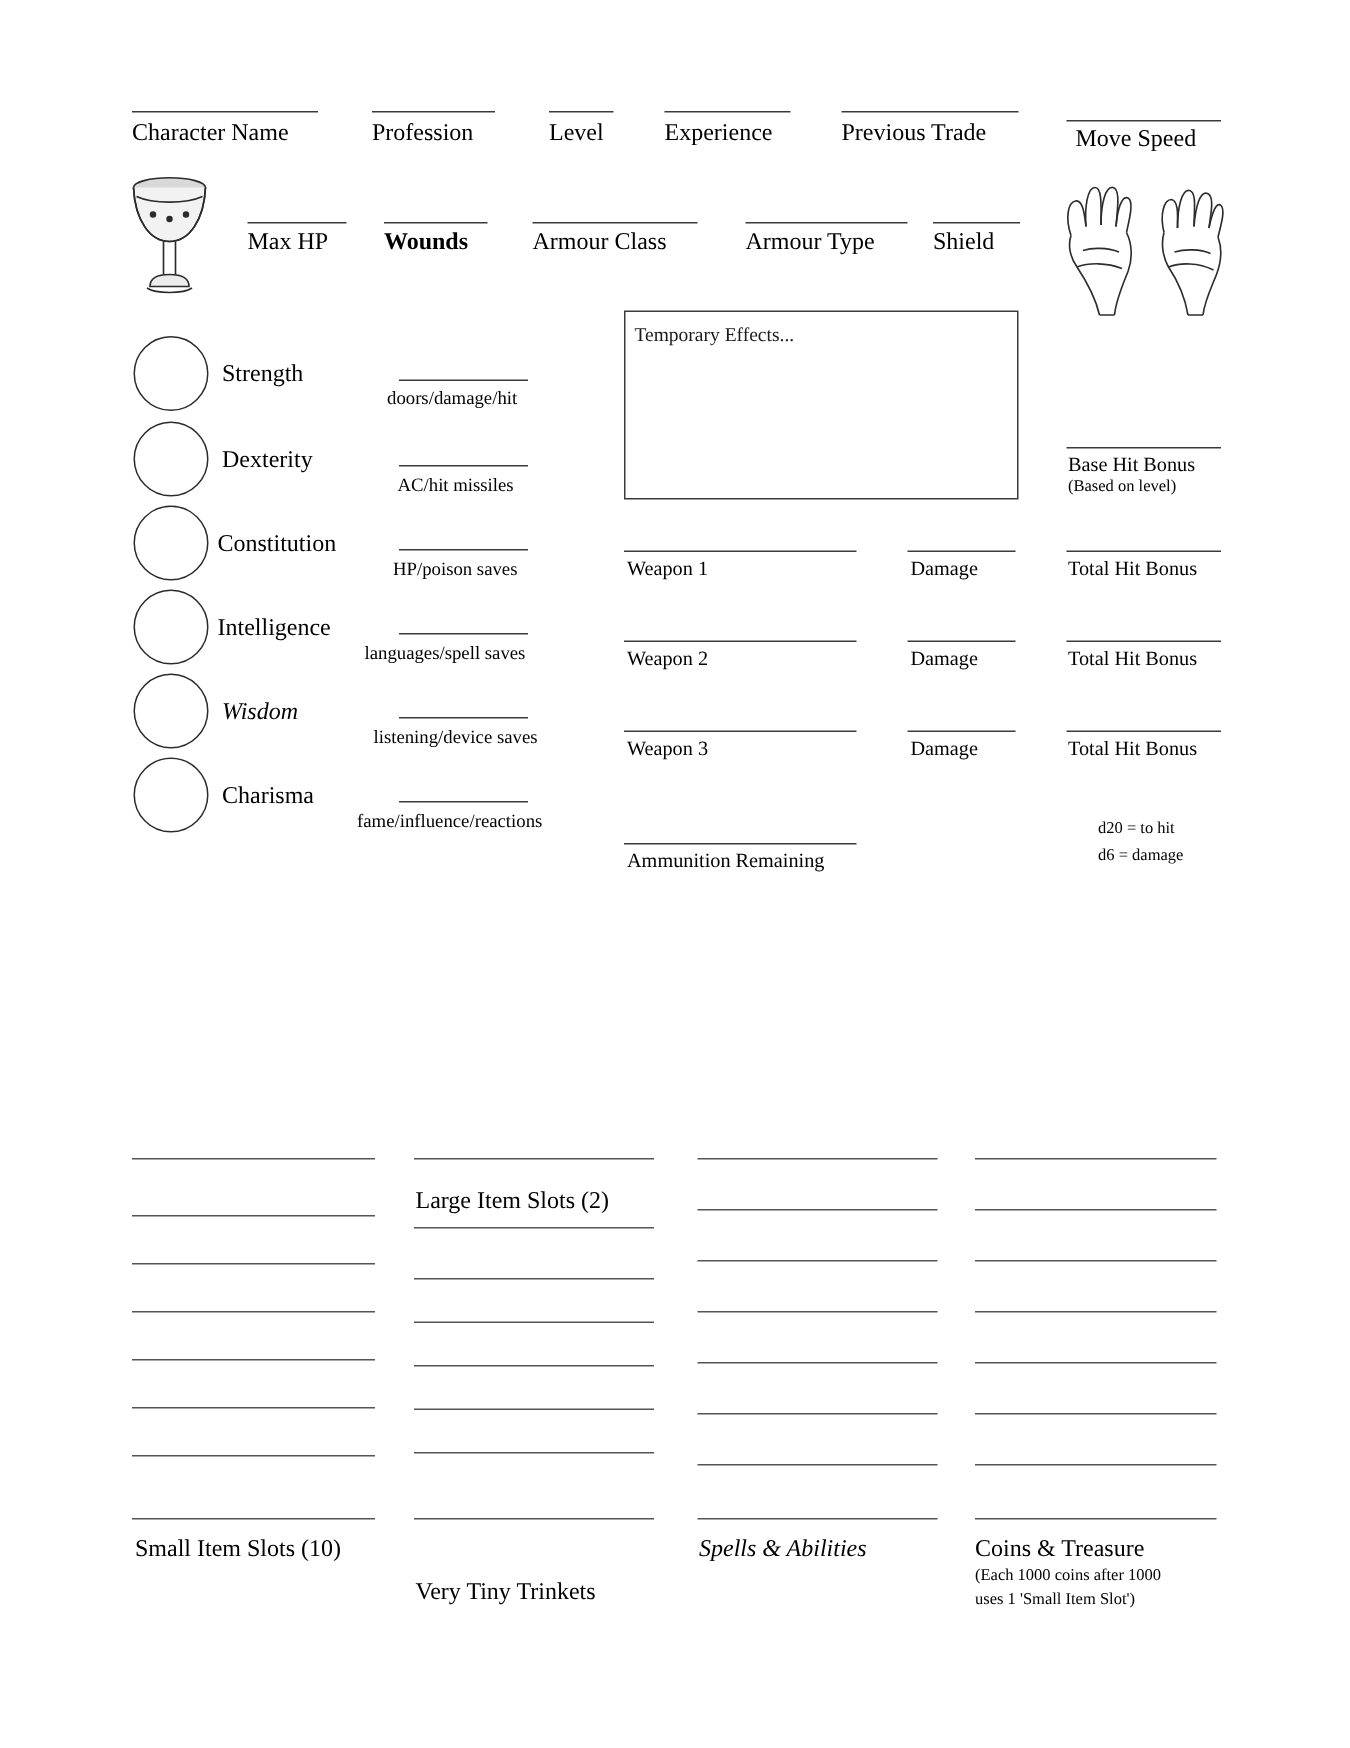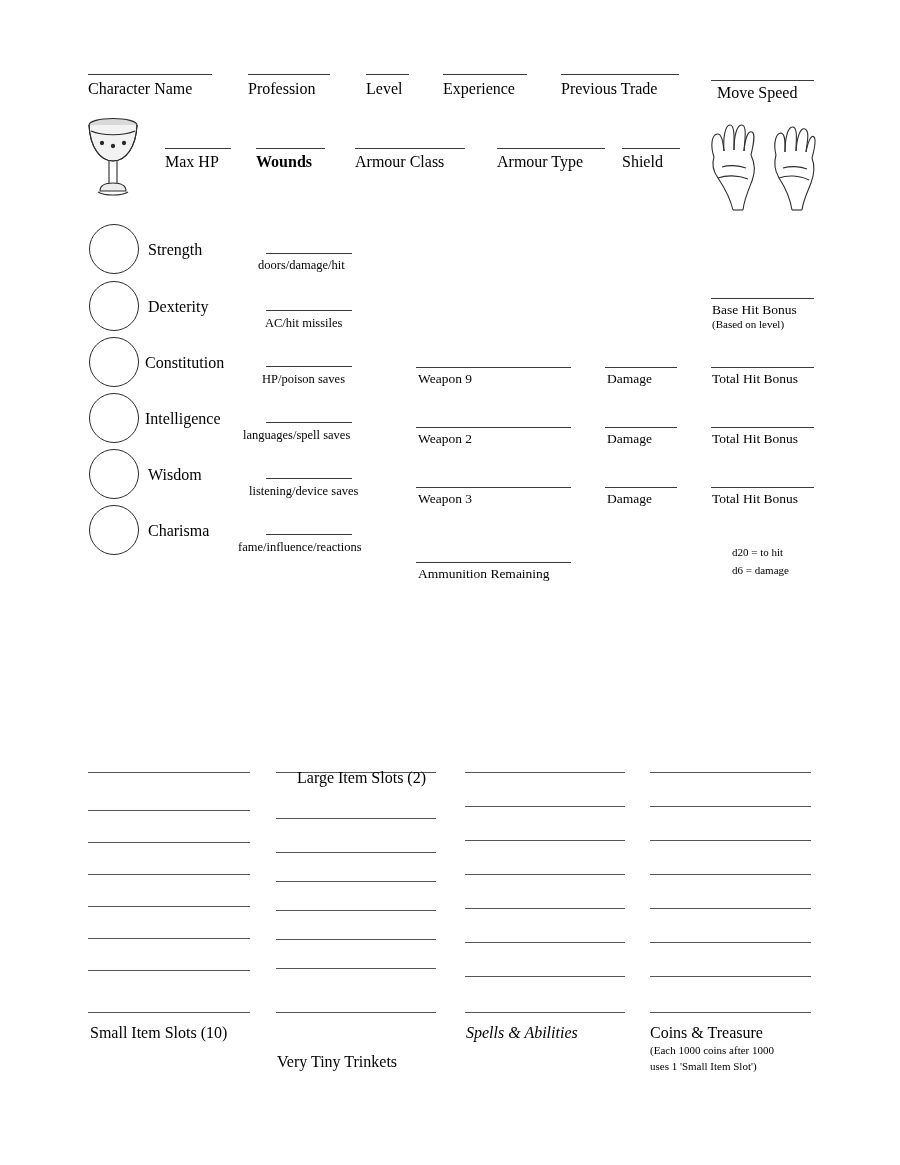--- a/index.html
+++ b/index.html
@@ -170,32 +170,35 @@
   <div class="abs stat-name" style="left:145px; top:354px;">Constitution</div>
   <div class="abs rule" style="left:266px; top:366px; width:86px;"></div>
   <div class="abs lbl-sm" style="left:262px; top:372px;">HP/poison saves</div>
 
   <div class="abs stat-circle" style="left:89px; top:393px;"></div>
   <div class="abs stat-name" style="left:145px; top:410px;">Intelligence</div>
   <div class="abs rule" style="left:266px; top:422px; width:86px;"></div>
   <div class="abs lbl-sm" style="left:243px; top:428px;">languages/spell saves</div>
 
   <div class="abs stat-circle" style="left:89px; top:449px;"></div>
-  <div class="abs stat-name" style="left:148px; top:466px;">Wisdom</div>
+  <div class="abs stat-name" style="left:148px; top:466px;font-style:italic;">Wisdom</div>
   <div class="abs rule" style="left:266px; top:478px; width:86px;"></div>
   <div class="abs lbl-sm" style="left:249px; top:484px;">listening/device saves</div>
 
   <div class="abs stat-circle" style="left:89px; top:505px;"></div>
   <div class="abs stat-name" style="left:148px; top:522px;">Charisma</div>
   <div class="abs rule" style="left:266px; top:534px; width:86px;"></div>
   <div class="abs lbl-sm" style="left:238px; top:540px;">fame/influence/reactions</div>
 
+  <div class="abs box" style="left:416px; top:207px; width:261px; height:124px;">
+    <div class="boxlabel" style="padding:7px 0 0 6px;">Temporary Effects...</div>
+  </div>
 
   <div class="abs rule" style="left:416px; top:367px; width:155px;"></div>
-  <div class="abs lbl-sm" style="left:418px; top:371px; font-size:13.5px;">Weapon 9</div>
+  <div class="abs lbl-sm" style="left:418px; top:371px; font-size:13.5px;">Weapon 1</div>
   <div class="abs rule" style="left:605px; top:367px; width:72px;"></div>
   <div class="abs lbl-sm" style="left:607px; top:371px; font-size:13.5px;">Damage</div>
   <div class="abs rule" style="left:711px; top:367px; width:103px;"></div>
   <div class="abs lbl-sm" style="left:712px; top:371px; font-size:13.5px;">Total Hit Bonus</div>
 
   <div class="abs rule" style="left:416px; top:427px; width:155px;"></div>
   <div class="abs lbl-sm" style="left:418px; top:431px; font-size:13.5px;">Weapon 2</div>
   <div class="abs rule" style="left:605px; top:427px; width:72px;"></div>
   <div class="abs lbl-sm" style="left:607px; top:431px; font-size:13.5px;">Damage</div>
   <div class="abs rule" style="left:711px; top:427px; width:103px;"></div>
@@ -223,21 +226,21 @@
   <div class="abs col-line" style="left:88px; top:810px; width:162px;"></div>
   <div class="abs col-line" style="left:88px; top:842px; width:162px;"></div>
   <div class="abs col-line" style="left:88px; top:874px; width:162px;"></div>
   <div class="abs col-line" style="left:88px; top:906px; width:162px;"></div>
   <div class="abs col-line" style="left:88px; top:938px; width:162px;"></div>
   <div class="abs col-line" style="left:88px; top:970px; width:162px;"></div>
   <div class="abs col-line" style="left:88px; top:1012px; width:162px;"></div>
   <div class="abs lbl" style="left:90px; top:1025px;">Small Item Slots (10)</div>
 
   <div class="abs col-line" style="left:276px; top:772px; width:160px;"></div>
-  <div class="abs lbl" style="left:277px; top:770px;margin-left:20px;">Large Item Slots (2)</div>
+  <div class="abs lbl" style="left:277px; top:793px;">Large Item Slots (2)</div>
   <div class="abs col-line" style="left:276px; top:818px; width:160px;"></div>
   <div class="abs col-line" style="left:276px; top:852px; width:160px;"></div>
   <div class="abs col-line" style="left:276px; top:881px; width:160px;"></div>
   <div class="abs col-line" style="left:276px; top:910px; width:160px;"></div>
   <div class="abs col-line" style="left:276px; top:939px; width:160px;"></div>
   <div class="abs col-line" style="left:276px; top:968px; width:160px;"></div>
   <div class="abs col-line" style="left:276px; top:1012px; width:160px;"></div>
   <div class="abs lbl" style="left:277px; top:1054px;">Very Tiny Trinkets</div>
 
   <div class="abs col-line" style="left:465px; top:772px; width:160px;"></div>

